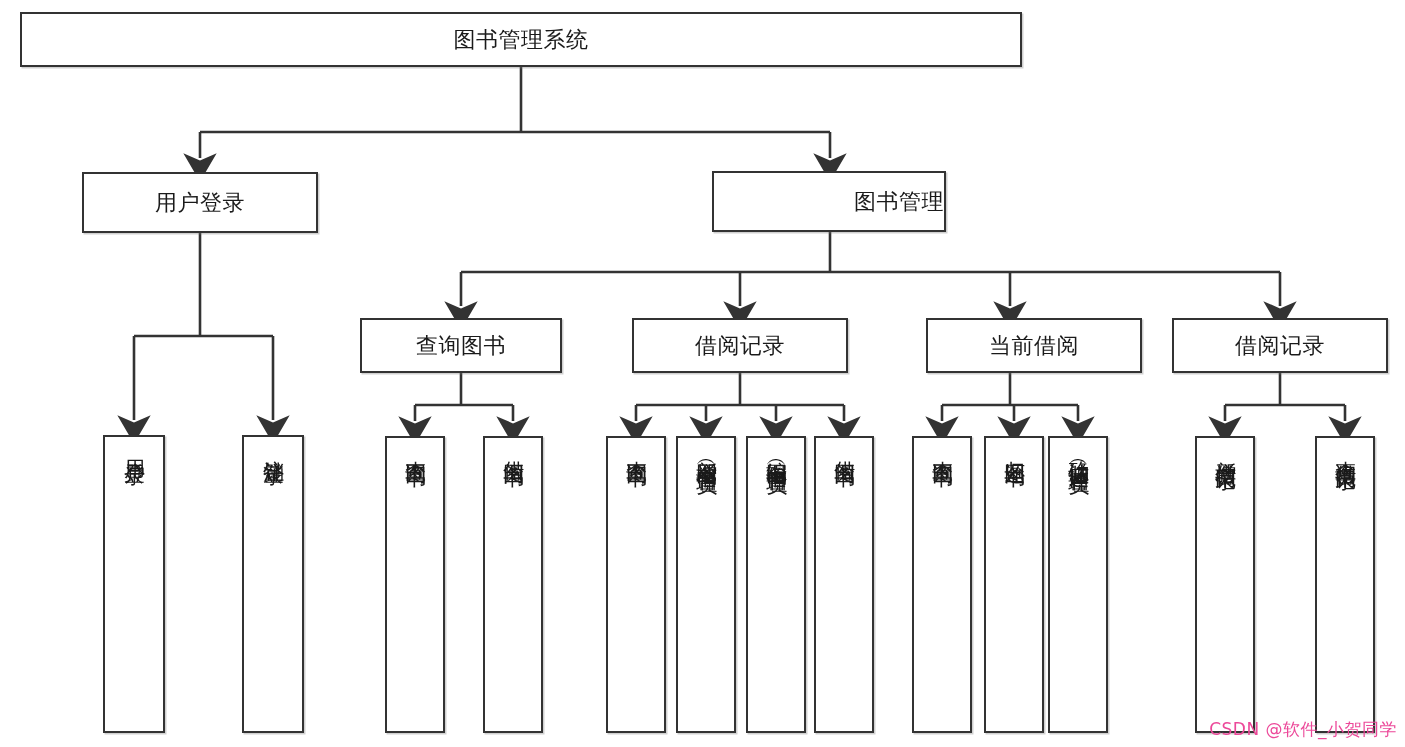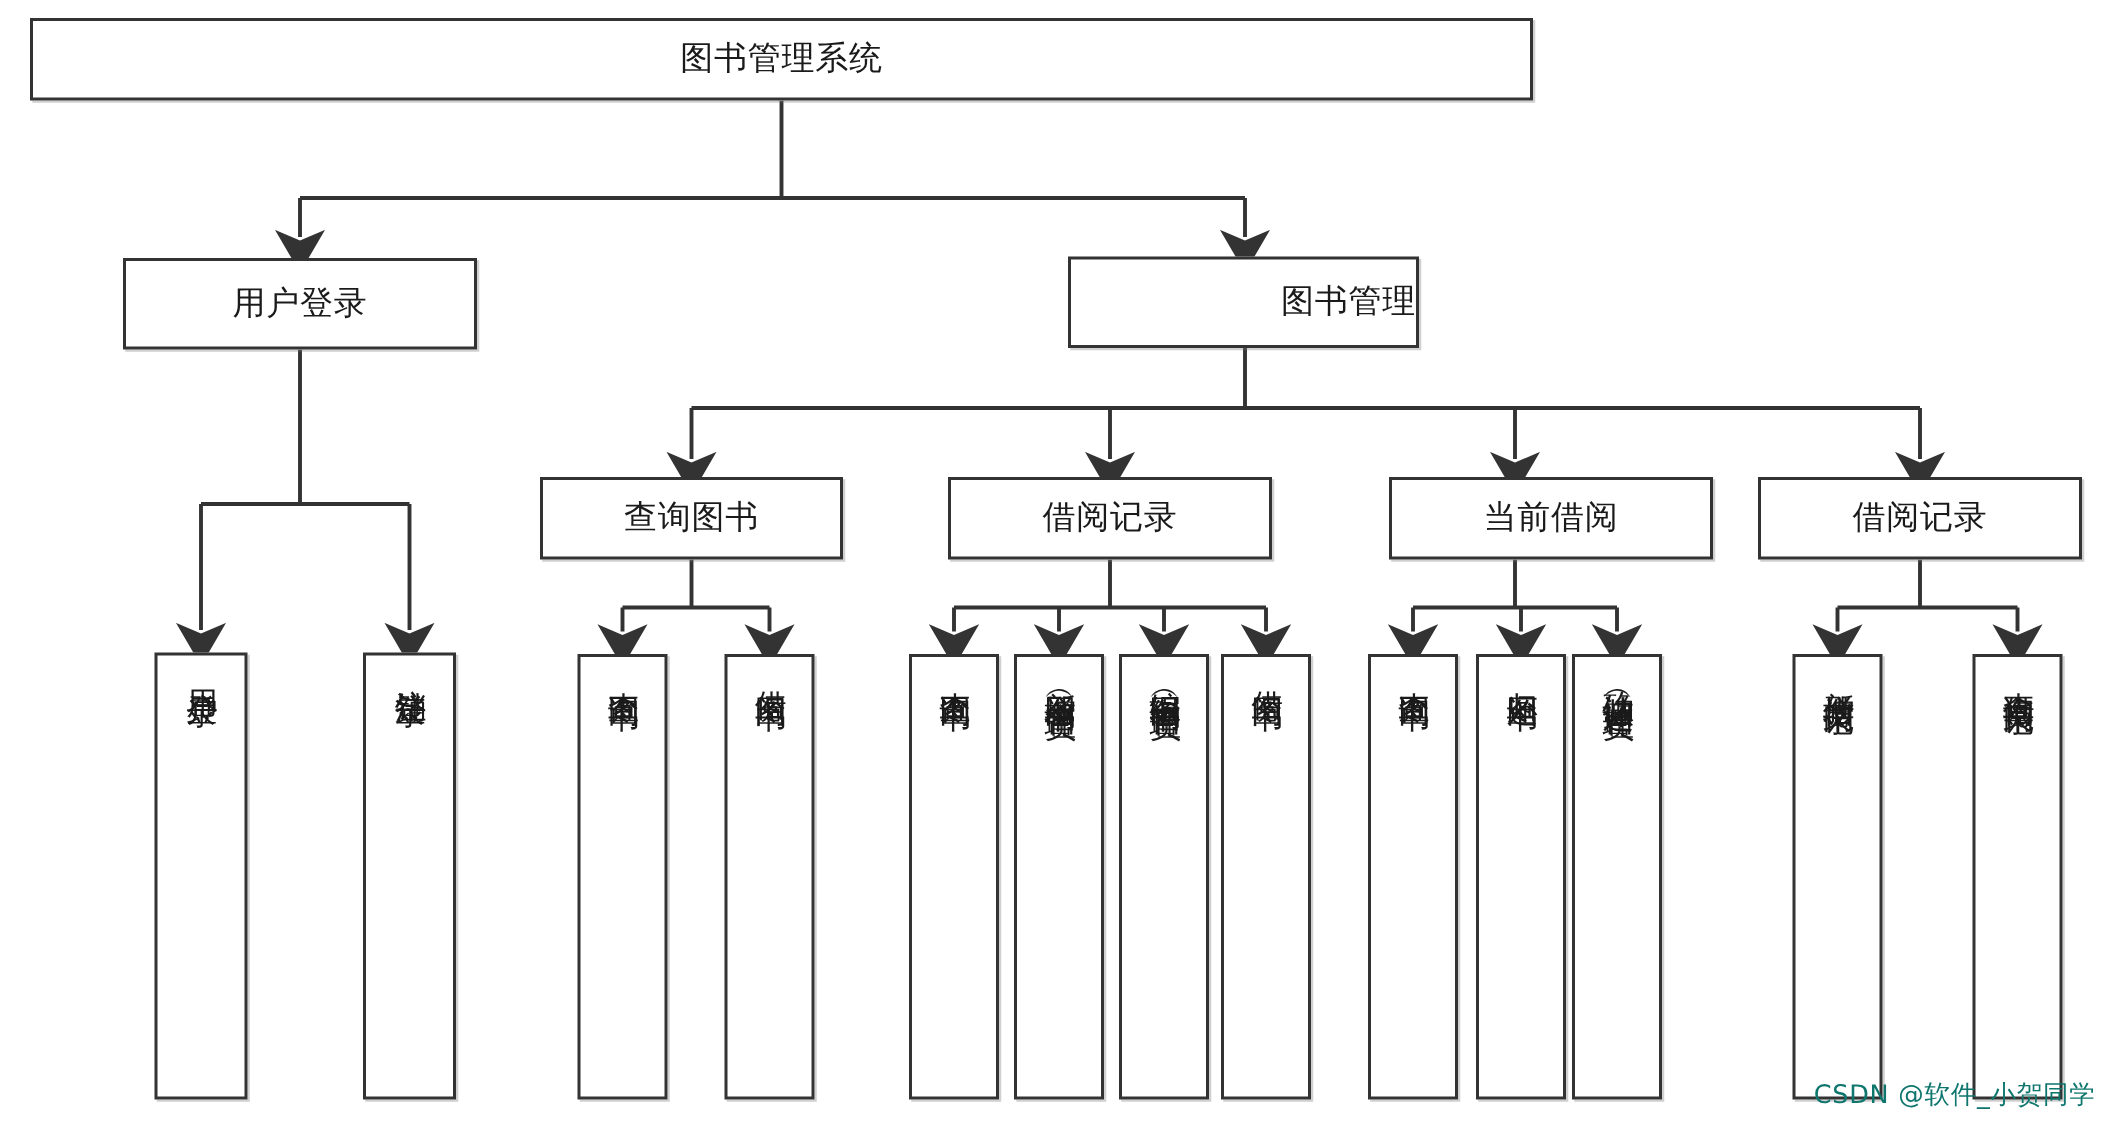--- a/index.html
+++ b/index.html
@@ -54,21 +54,21 @@
     font-size: 21px;
     line-height: 1.32;
     letter-spacing: 2px;
     white-space: nowrap;
   }
   #watermark {
     position: absolute;
     right: 8px;
     bottom: 6px;
     font-size: 17px;
-    color: #0f766e;
+    color: #ec4899;
     white-space: nowrap;
     letter-spacing: 0.5px;
   }
 </style>
 </head>
 <body>
 
 <div id="canvas">
 
   <svg id="wires" viewBox="0 0 1405 747" xmlns="http://www.w3.org/2000/svg">

